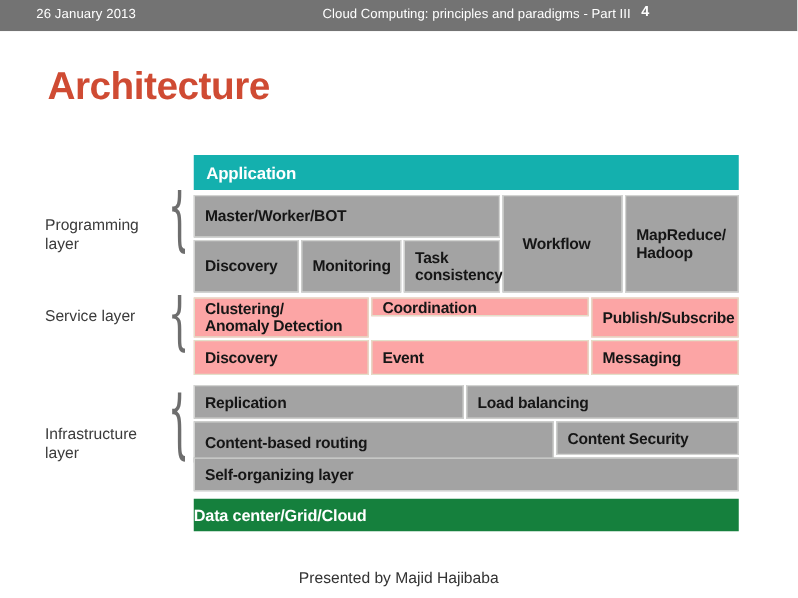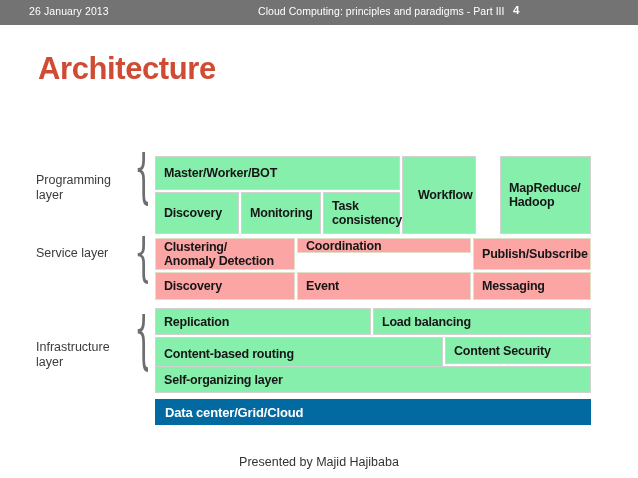--- a/index.html
+++ b/index.html
@@ -114,41 +114,40 @@
     font-weight: bold;
     letter-spacing: -0.15px;
   }
   .bar-app {
     background: #14b0ae;
     color: #ffffff;
     font-size: 13.5px;
     padding-left: 10px;
   }
   .bar-dc {
-    background: #0369a1;
+    background: #15803d;
     color: #ffffff;
     font-size: 13px;
-    padding-left: 10px;
   }
   .box {
     position: absolute;
     box-sizing: border-box;
     display: flex;
     align-items: center;
     font-weight: bold;
     font-size: 12.5px;
     color: #161616;
     letter-spacing: -0.2px;
     line-height: 1.12;
     padding-left: 8px;
     padding-right: 4px;
     white-space: pre-line;
   }
   .box-grey {
-    background: #86efac;
+    background: #a3a3a3;
     border: 1px solid #d2d3d1;
   }
   .box-cream {
     background: #fca5a5;
     border: 1px solid #e2dfc9;
   }
 
   
   .footer-note {
     position: absolute;
@@ -183,27 +182,28 @@
   <div class="brace" style="left:98px; top:34px; width:14px; height:78px;">
     <span style="transform: scaleY(2.6) translateY(0px);">{</span>
   </div>
   <div class="brace" style="left:98px; top:118px; width:14px; height:62px;">
     <span style="transform: scaleY(2.1) translateY(1px);">{</span>
   </div>
   <div class="brace" style="left:98px; top:196px; width:14px; height:86px;">
     <span style="transform: scaleY(2.9) translateY(0px);">{</span>
   </div>
 
+  <div class="bar bar-app" style="left:119px; top:6px; width:436px; height:28px;">Application</div>
 
   <div class="box box-grey" style="left:119px; top:38px; width:245px; height:34px;">Master/Worker/BOT</div>
   <div class="box box-grey" style="left:119px; top:74px; width:84px; height:42px;">Discovery</div>
   <div class="box box-grey" style="left:205px; top:74px; width:80px; height:42px;">Monitoring</div>
   <div class="box box-grey" style="left:287px; top:74px; width:77px; height:42px;">Task
 consistency</div>
-  <div class="box box-grey" style="left:366px; top:38px; width:74px; height:78px;padding-left:15px;">Workflow</div>
+  <div class="box box-grey" style="left:366px; top:38px; width:96px; height:78px;padding-left:15px;">Workflow</div>
   <div class="box box-grey" style="left:464px; top:38px; width:91px; height:78px;">MapReduce/
 Hadoop</div>
 
   <div class="box box-cream" style="left:119px; top:120px; width:140px; height:32px;">Clustering/
 Anomaly Detection</div>
   <div class="box box-cream" style="left:261px; top:120px; width:174px; height:15px;">Coordination</div>
   <div class="box box-cream" style="left:437px; top:120px; width:118px; height:32px;">Publish/Subscribe</div>
   <div class="box box-cream" style="left:119px; top:154px; width:140px; height:28px;">Discovery</div>
   <div class="box box-cream" style="left:261px; top:154px; width:174px; height:28px;">Event</div>
   <div class="box box-cream" style="left:437px; top:154px; width:118px; height:28px;">Messaging</div>

